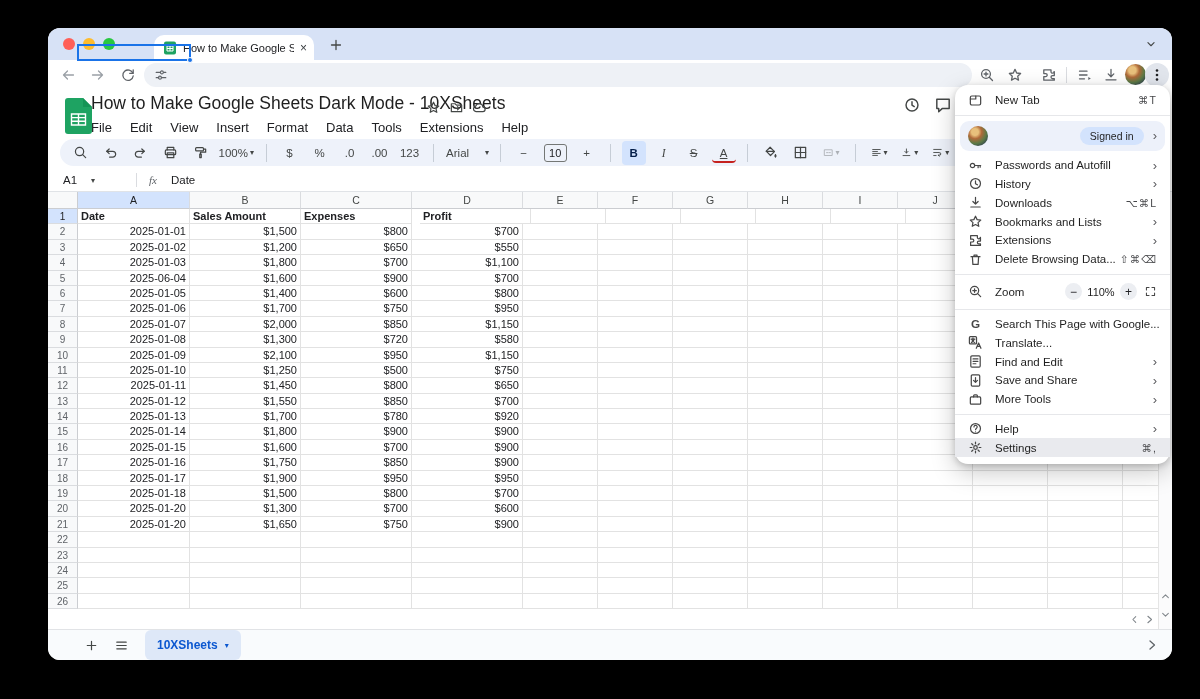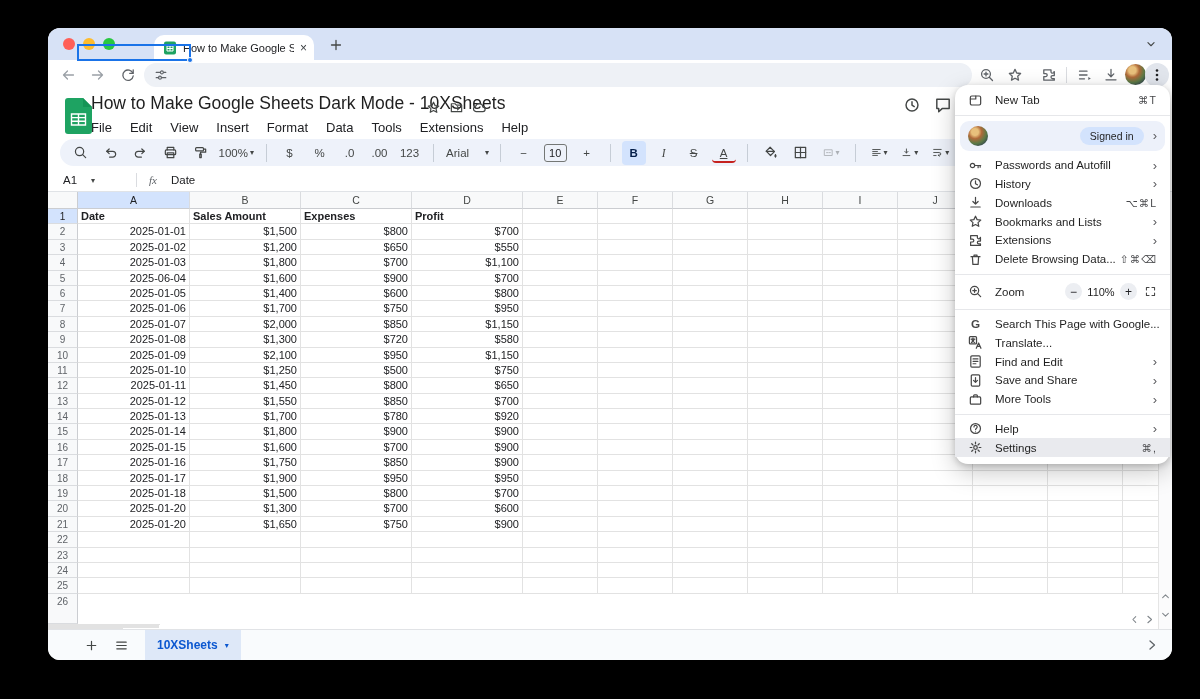--- a/index.html
+++ b/index.html
@@ -84,21 +84,21 @@
   .sel { position:absolute; left:29px; top:16px; width:114px; height:17px; border:2px solid #1a73e8; pointer-events:none; }
   .selhandle { position:absolute; left:139px; top:29px; width:6px; height:6px; border-radius:50%;
                background:#1a73e8; border:1px solid #fff; pointer-events:none; }
   .vscroll { position:absolute; left:1110px; top:164px; width:14px; height:437px; background:#fbfbfc; border-left:1px solid #e5e5e5; }
   .sbtn { position:absolute; width:13px; height:13px; color:#80868b; }
 
   
   .bbar { position:absolute; left:0; top:601px; width:100%; height:31px; background:#f9fbfd; border-top:1px solid #e1e3e6; }
   .bico { position:absolute; top:8px; width:15px; height:15px; color:#444746; }
   .sheettab { position:absolute; left:97px; top:0; height:30px; padding:0 12px; background:#dee8f8;
-              display:flex; align-items:center; gap:7px; }
+              display:flex; align-items:center; gap:7px;border-radius:6px; }
   .sheettab .lbl { font-size:12px; font-weight:bold; color:#0b57d0; }
   .sheettab .caret { color:#0b57d0; }
 
   
   .cmenu { position:absolute; left:955px; top:85px; width:215px; background:#fff; border-radius:13px;
            box-shadow:0 2px 6px rgba(0,0,0,.18), 0 8px 24px rgba(0,0,0,.22); padding:6px 0 7px; z-index:50; }
   .mi { height:18.8px; display:flex; align-items:center; padding:0 13px; }
   .mi.hl { background:#e9eaee; }
   .micon { width:15px; height:15px; flex:0 0 15px; color:#474747; }
   .mlabel { flex:1; margin-left:12px; font-size:11.5px; color:#1f1f1f; white-space:nowrap; }
@@ -481,21 +481,21 @@
           <div class="gch" style="width: 75px;">J</div>
           <div class="gch" style="width: 75px;">K</div>
           <div class="gch" style="width: 75px;">L</div>
           <div class="gch" style="width: 75px;">M</div>
         </div>
         <div class="grow" style="height: 15.4px;">
           <div class="grn hl-blue">1</div>
           <div class="gc hdr" style="width: 112px;">Date</div>
           <div class="gc hdr" style="width: 111px;">Sales Amount</div>
           <div class="gc hdr" style="width: 111px;">Expenses</div>
-          <div class="gc hdr" style="width: 111px;">Profit</div>
+          <div class="gc hdr" style="width: 111px; margin-left: 8px;">Profit</div>
           <div class="gc" style="width: 75px;"></div>
           <div class="gc" style="width: 75px;"></div>
           <div class="gc" style="width: 75px;"></div>
           <div class="gc" style="width: 75px;"></div>
           <div class="gc" style="width: 75px;"></div>
           <div class="gc" style="width: 75px;"></div>
           <div class="gc" style="width: 75px;"></div>
           <div class="gc" style="width: 75px;"></div>
           <div class="gc" style="width: 75px;"></div>
         </div>
@@ -876,21 +876,21 @@
           <div class="gc" style="width: 75px;"></div>
           <div class="gc" style="width: 75px;"></div>
           <div class="gc" style="width: 75px;"></div>
           <div class="gc" style="width: 75px;"></div>
           <div class="gc" style="width: 75px;"></div>
           <div class="gc" style="width: 75px;"></div>
           <div class="gc" style="width: 75px;"></div>
           <div class="gc" style="width: 75px;"></div>
           <div class="gc" style="width: 75px;"></div>
         </div>
-        <div class="grow" style="height: 15.4px; flex-direction: column;">
+        <div class="grow" style="height: 15.4px;">
           <div class="grn">26</div>
           <div class="gc" style="width: 112px;"></div>
           <div class="gc" style="width: 111px;"></div>
           <div class="gc" style="width: 111px;"></div>
           <div class="gc" style="width: 111px;"></div>
           <div class="gc" style="width: 75px;"></div>
           <div class="gc" style="width: 75px;"></div>
           <div class="gc" style="width: 75px;"></div>
           <div class="gc" style="width: 75px;"></div>
           <div class="gc" style="width: 75px;"></div>

